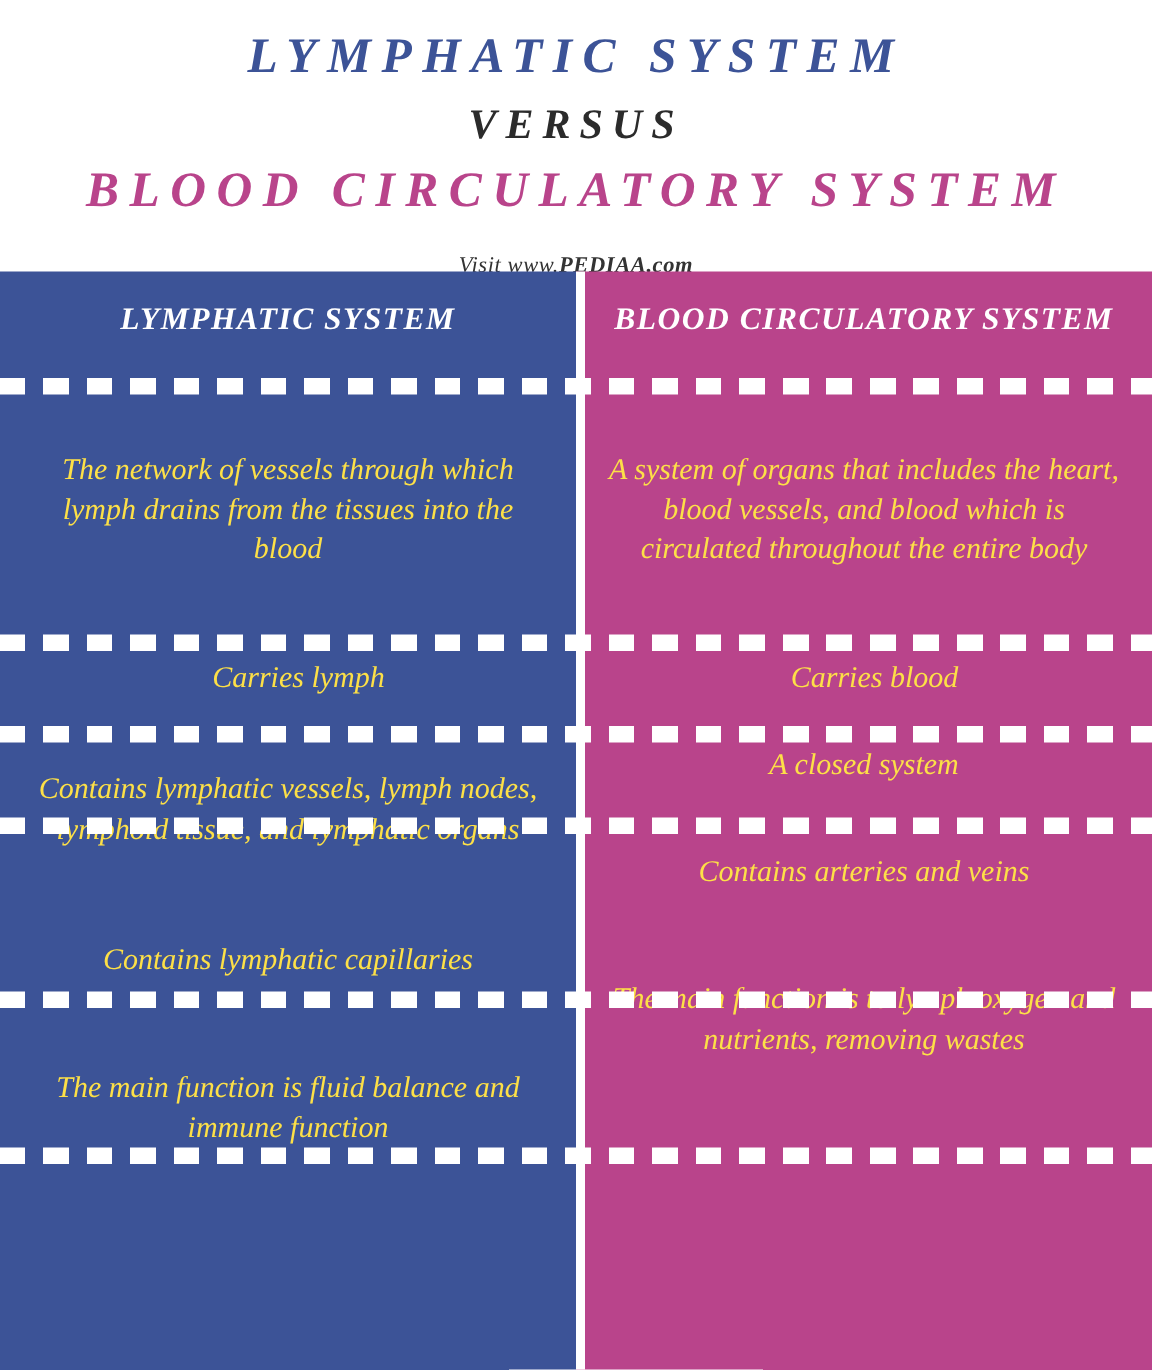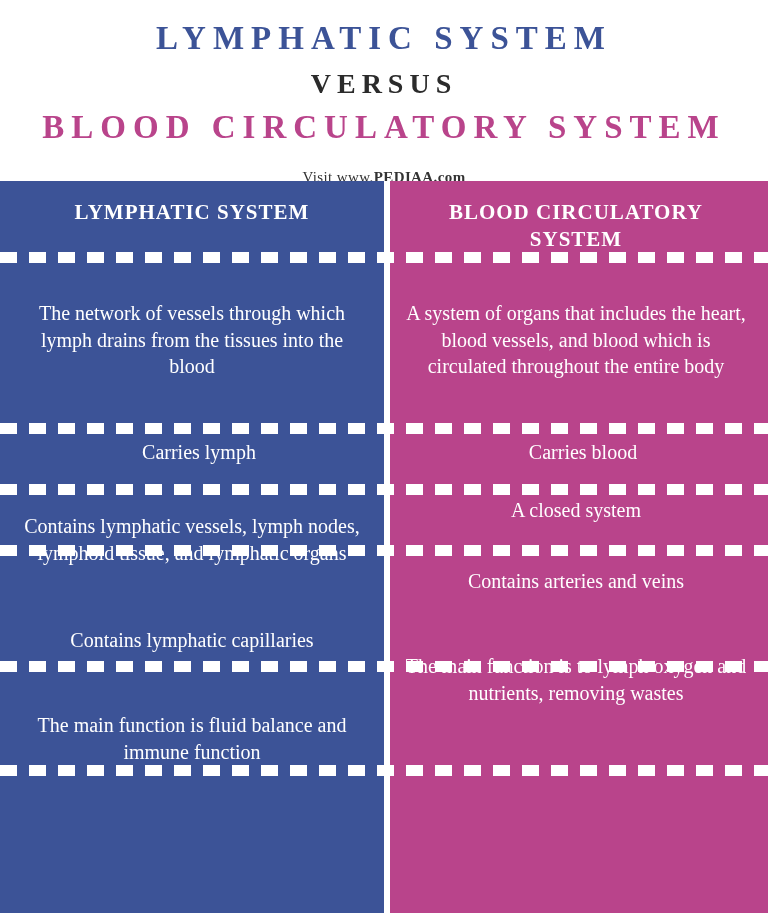--- a/index.html
+++ b/index.html
@@ -12,20 +12,21 @@
     background: #ffffff;
     font-family: "Liberation Serif", serif;
     overflow: hidden;
   }
 
   .page {
     position: relative;
     width: 768px;
     height: 913px;
     background: #ffffff;
+    font-style: italic;
   }
 
   
   .header {
     padding-top: 20px;
     text-align: center;
   }
   .title-line-1 {
     font-family: "Liberation Serif", serif;
     font-size: 33px;
@@ -86,21 +87,21 @@
     font-family: "Liberation Serif", serif;
     font-weight: bold;
     font-size: 21px;
     letter-spacing: 1px;
     text-align: center;
     padding: 18px 22px 16px 22px;
     line-height: 1.28;
     box-sizing: border-box;
   }
   .cell {
-    color: #ffffff;
+    color: #fde047;
     font-family: "Liberation Serif", serif;
     font-size: 20px;
     text-align: center;
     line-height: 1.33;
     padding: 10px 18px;
     box-sizing: border-box;
     display: flex;
     align-items: center;
     justify-content: center;
   }

